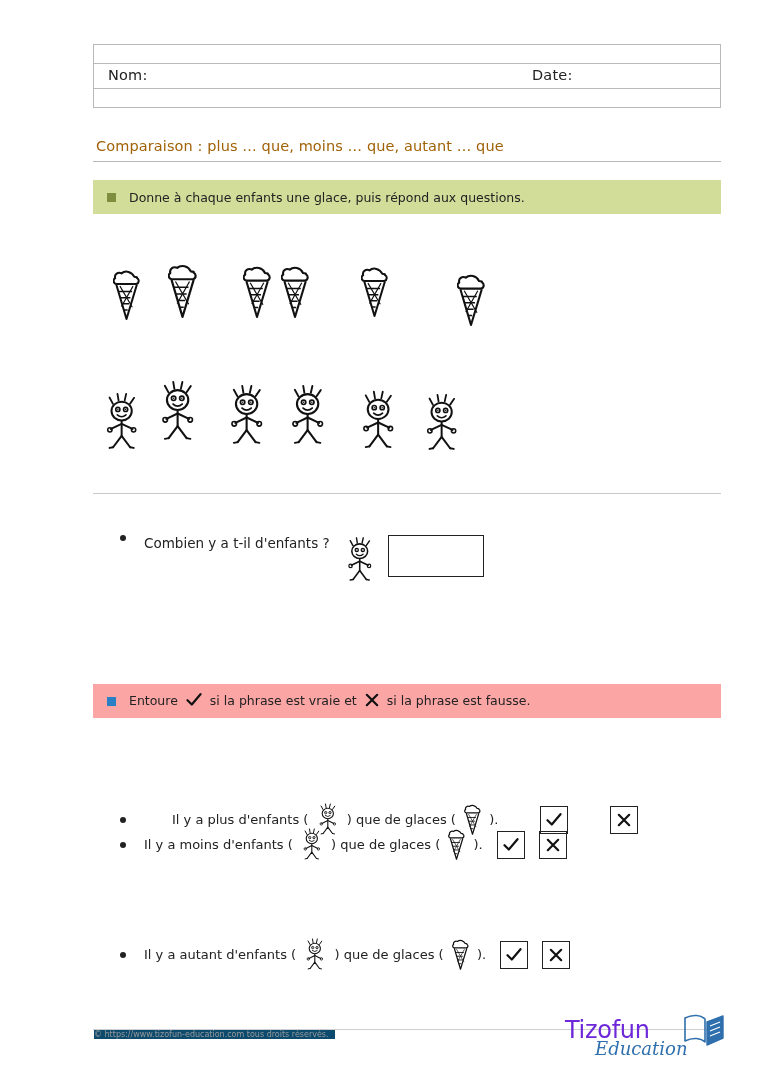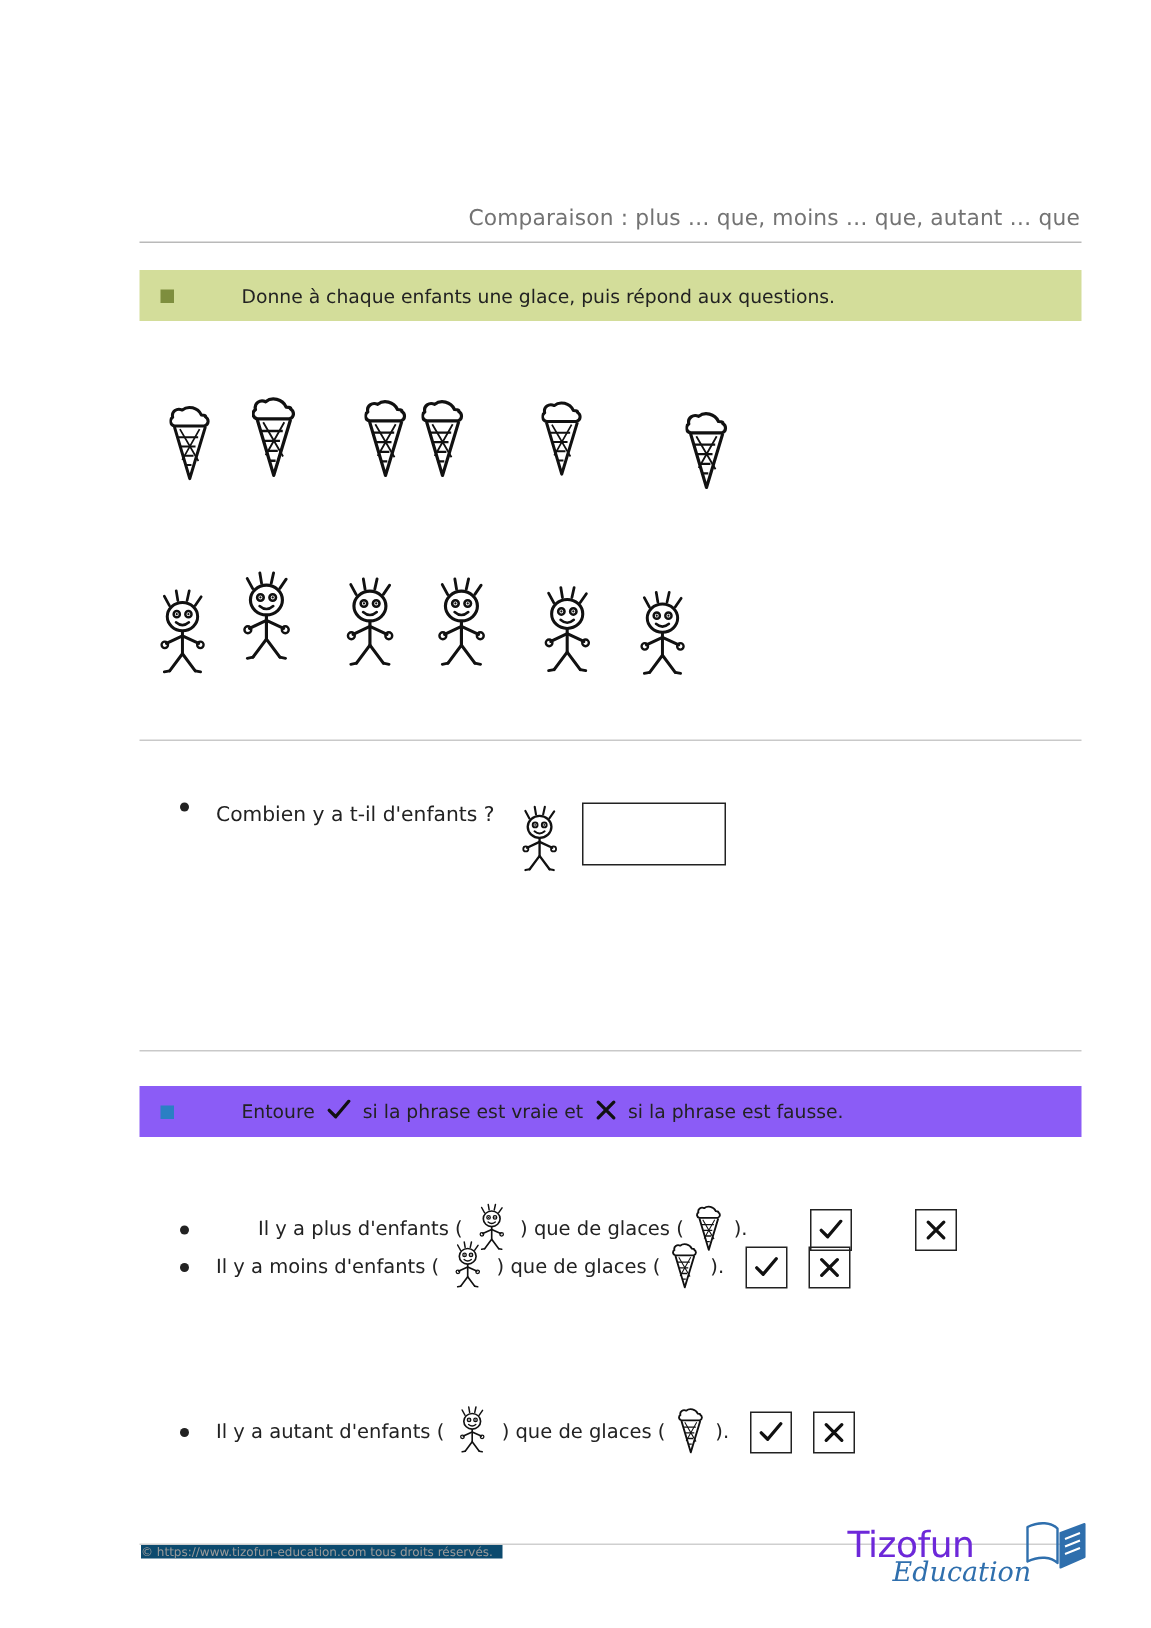--- a/index.html
+++ b/index.html
@@ -50,23 +50,22 @@
   .hdr-nom { left: 14px; }
   .hdr-date { left: 438px; }
 
   
   .title {
     position: absolute;
     left: 96px;
     top: 138px;
     width: 624px;
     font-size: 14.5px;
-    color: #737373;
+    color: #a16207;
     letter-spacing: 0.1px;
-    text-align: right;
   }
   .title-rule {
     position: absolute;
     left: 93px;
     top: 161px;
     width: 628px;
     height: 1px;
     background: #b9b9b9;
   }
 
@@ -74,34 +73,33 @@
   .banner {
     position: absolute;
     left: 93px;
     width: 628px;
     height: 34px;
     box-sizing: border-box;
     display: flex;
     align-items: center;
   }
   .banner.green { top: 180px; background: #d3dd9a; }
-  .banner.blue  { top: 724px; background: #8b5cf6; }
+  .banner.blue  { top: 684px; background: #fca5a5; }
   .banner .bullet-sq {
     width: 9px;
     height: 9px;
     margin-left: 14px;
     margin-right: 13px;
     flex: none;
   }
   .banner.green .bullet-sq { background: #7e8e3e; }
   .banner.blue  .bullet-sq { background: #2b7fc4; }
   .banner .btext {
     font-size: 12.5px;
     color: #222;
-    margin-left: 32px;
   }
   .banner .inline-mark {
     display: inline-block;
     vertical-align: -2px;
     margin: 0 4px;
   }
 
   
   .row-ice {
     position: absolute;
@@ -286,20 +284,28 @@
       <circle cx="3.8" cy="21.9" r="1.2" fill="none" stroke="#111" stroke-width="0.85"></circle>
       <circle cx="16.9" cy="21.9" r="1.2" fill="none" stroke="#111" stroke-width="0.85"></circle>
 
       <path d="M5.6 31.5 L3.6 31.9 M15.0 31.5 L17.0 31.9" stroke="#111" stroke-width="1" fill="none" stroke-linecap="round"></path>
     </g>
   </defs>
 </svg>
 
 <div class="page">
 
+  <div class="hdr">
+    <div class="hdr-row"></div>
+    <div class="hdr-row mid">
+      <span class="hdr-label hdr-nom">Nom:</span>
+      <span class="hdr-label hdr-date">Date:</span>
+    </div>
+    <div class="hdr-row"></div>
+  </div>
 
   <div class="title">Comparaison : plus … que, moins … que, autant … que</div>
   <div class="title-rule"></div>
 
   <div class="banner green">
     <span class="bullet-sq"></span>
     <span class="btext">Donne à chaque enfants une glace, puis répond aux questions.</span>
   </div>
 
   <div class="row-ice">

